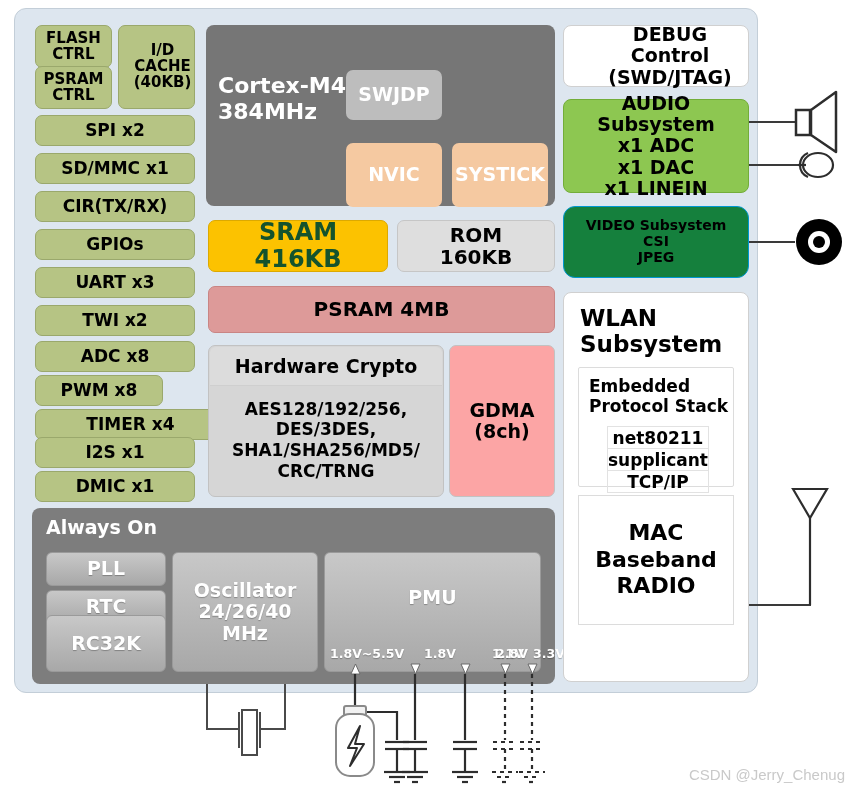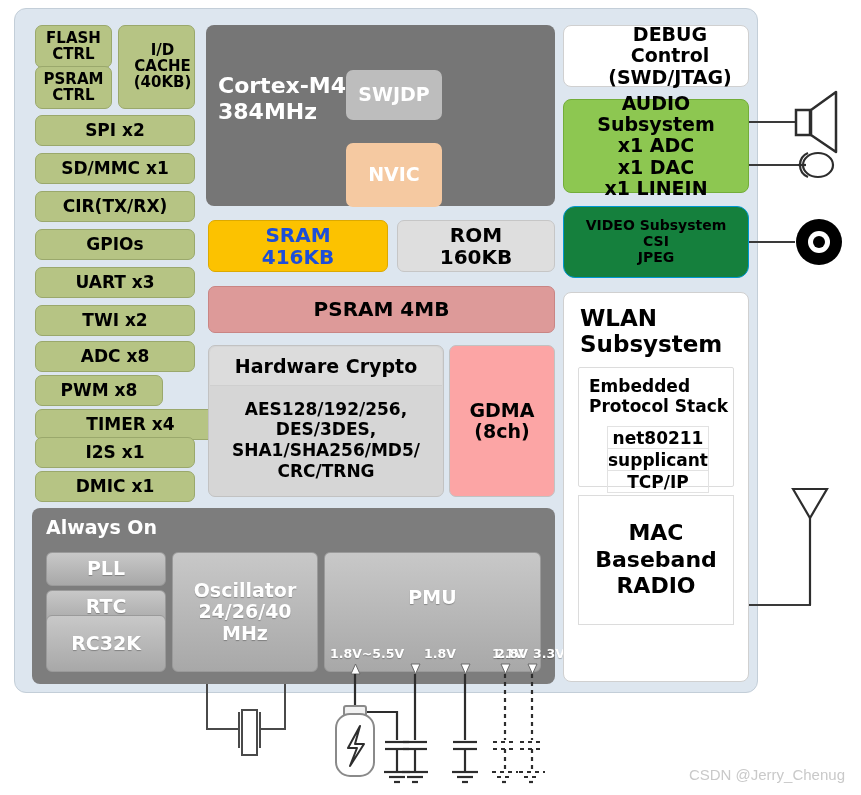--- a/index.html
+++ b/index.html
@@ -50,21 +50,21 @@
   .cpu-sub {
     border-radius: 7px;
     color: #ffffff; font-weight: bold; font-size: 19px;
   }
   .cpu-gray { background: #bdbdbd; }
   .cpu-peach { background: #f5c9a1; }
 
   
   #sram-block {
     background: #fcc200; border: 1px solid #dca900; border-radius: 7px;
-    font-weight: bold; font-size: 20px; color: #1d4ed8;
+    font-weight: bold; font-size: 24px; color: #14532d;
   }
   #rom-block {
     background: #dedede; border: 1px solid #c6c6c6; border-radius: 7px;
     font-weight: bold; font-size: 20px; color: #000;
   }
   #psram-block {
     background: #dd9a99; border: 1px solid #c98584; border-radius: 7px;
     font-weight: bold; font-size: 20px; color: #000;
   }
 
@@ -225,20 +225,23 @@
 <div class="abs" id="cpu-block" style="left:206px;top:25px;width:349px;height:181px;">
   <div id="cpu-label">
     <div>Cortex-M4F</div>
     <div>384MHz</div>
   </div>
   <div class="abs cpu-sub cpu-gray ctr" style="left:140px;top:45px;width:96px;height:50px;">
     <span>SWJDP</span>
     </div>
   <div class="abs cpu-sub cpu-peach ctr" style="left:140px;top:118px;width:96px;height:64px;">
     <span>NVIC</span>
+    </div>
+  <div class="abs cpu-sub cpu-peach ctr" style="left:246px;top:118px;width:96px;height:64px;">
+    <span>SYSTICK</span>
     </div>
 </div>
 
 <div class="abs ctr" id="sram-block" style="left:208px;top:220px;width:180px;height:52px;">
   <div>
     <div>SRAM</div>
     <div>416KB</div>
   </div>
 </div>
 <div class="abs ctr" id="rom-block" style="left:397px;top:220px;width:158px;height:52px;">

